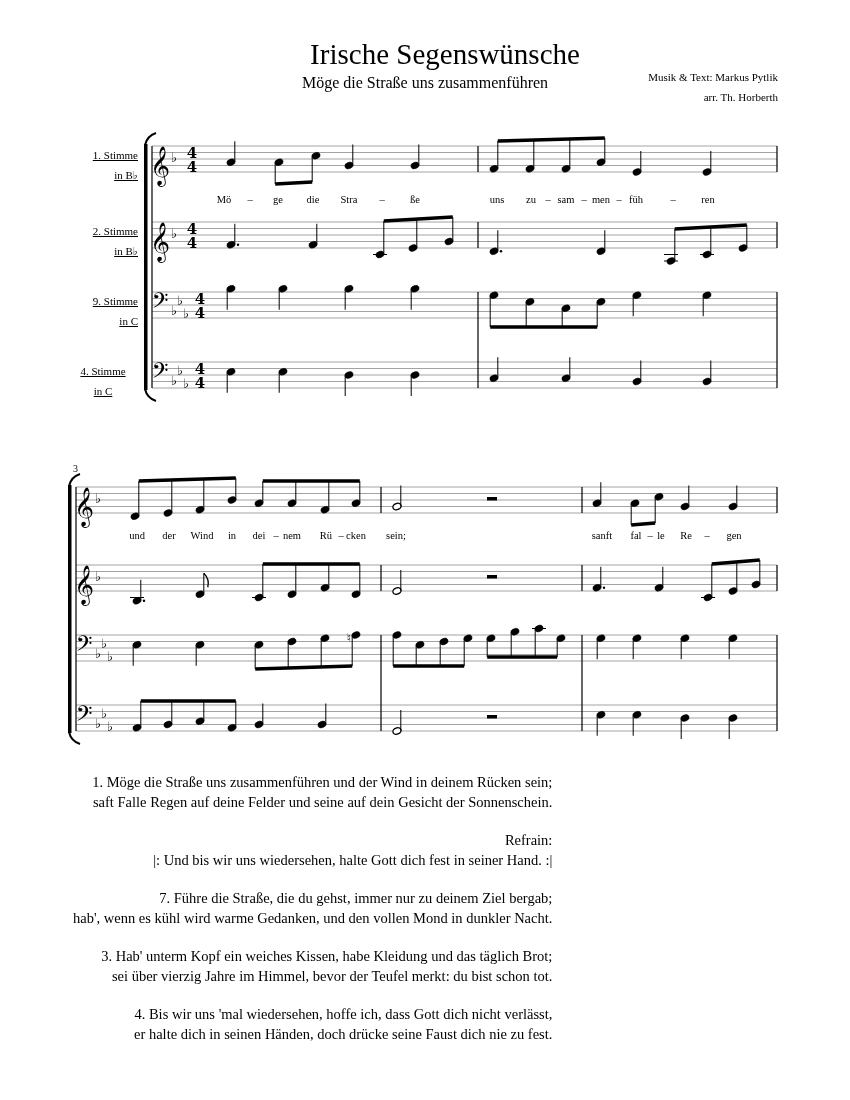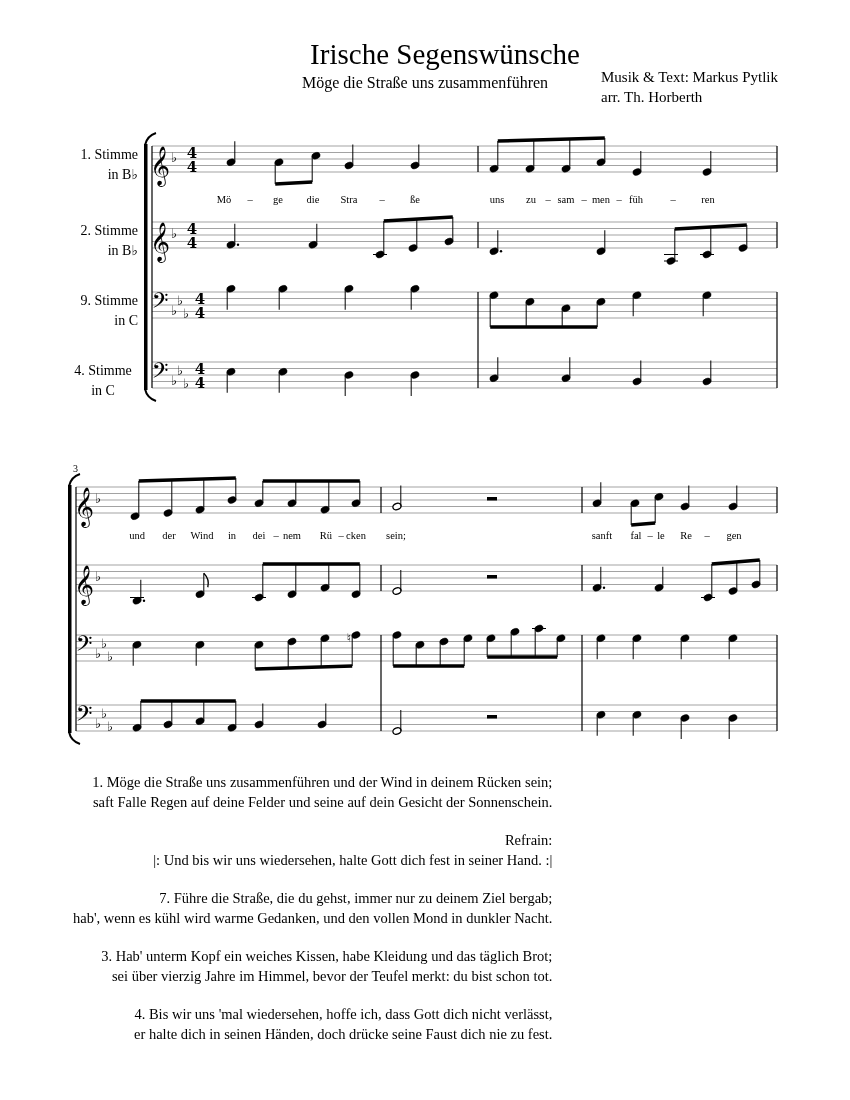--- a/index.html
+++ b/index.html
@@ -1,21 +1,21 @@
 <!DOCTYPE html>
 <html><head>
 <meta charset="utf-8">
 <style>
   html,body{margin:0;padding:0;background:#fff;}
   body{width:850px;height:1100px;position:relative;overflow:hidden;font-family:"Liberation Serif","DejaVu Serif",serif;color:#000;}
   .abs{position:absolute;}
   #title{left:0;width:850px;top:38px;text-align:center;font-size:29px;padding-left:20px;}
   #subtitle{left:0;width:850px;top:74px;text-align:center;font-size:16px;padding-right:2px;}
-  #credit{right:72px;top:67px;font-size:15px;line-height:20px;}
-  .instr{font-size:14px;text-align:right;width:70px;line-height:20px;}
+  #credit{right:72px;top:67px;text-align:right;font-size:11px;line-height:20px;}
+  .instr{font-size:11px;text-align:right;width:70px;line-height:20px;text-decoration:underline;}
   svg{position:absolute;left:0;top:0;}
   #verses{left:73px;top:772px;font-size:14.5px;line-height:20px;}
   #verses p{margin:0 0 18px 0;text-align:right;}
 </style>
 </head>
 <body>
 
 <div id="title" class="abs">Irische Segenswünsche</div>
 <div id="subtitle" class="abs">Möge die Straße uns zusammenführen</div>
 <div id="credit" class="abs">

